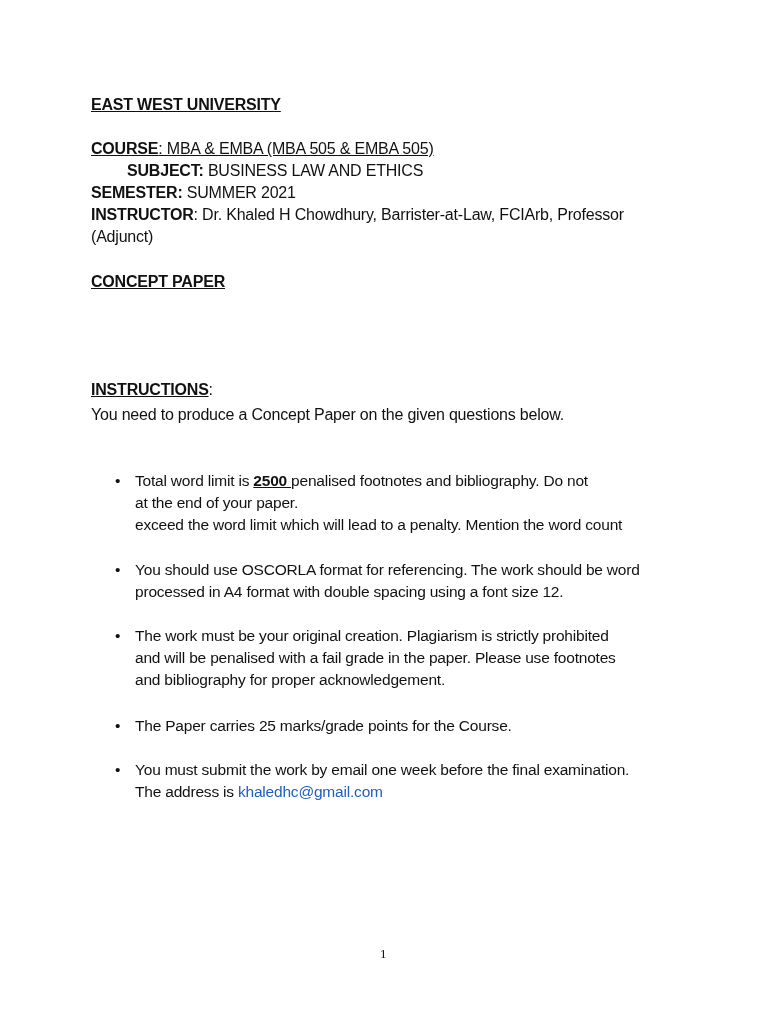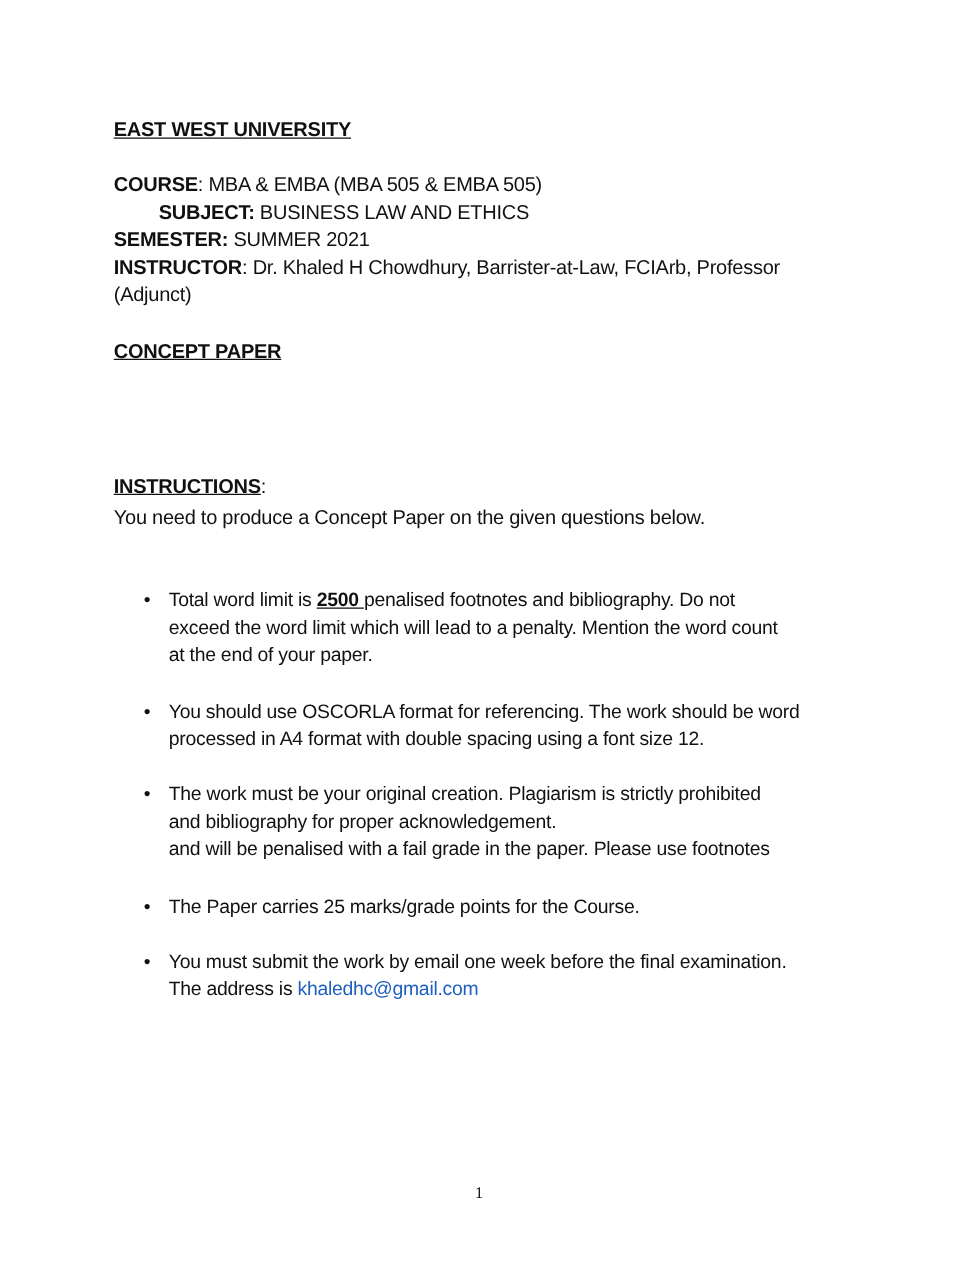--- a/index.html
+++ b/index.html
@@ -16,21 +16,21 @@
     .email { color: #1f5fbf; }
     .pagenum { position: absolute; left: 380px; top: 946px; font-family: "Liberation Serif", serif; font-size: 13px; }
   </style>
 </head>
 <body>
 
 <div class="page">
 
   <div class="line b u" style="top:94px;">EAST WEST UNIVERSITY</div>
 
-  <div class="line" style="top:138px;">
+  <div class="line" style="top:138px;text-decoration:underline;">
     <span class="b">COURSE</span><span>: MBA &amp; EMBA (MBA 505 &amp; EMBA 505)</span>
   </div>
   <div class="line" style="top:160px;margin-left:36px;">
     <span class="b">SUBJECT:</span><span> BUSINESS LAW AND ETHICS</span>
   </div>
   <div class="line" style="top:182px;">
     <span class="b">SEMESTER:</span><span> SUMMER 2021</span>
   </div>
   <div class="line" style="top:204px;">
     <span class="b">INSTRUCTOR</span><span>: Dr. Khaled H Chowdhury, Barrister-at-Law, FCIArb, Professor</span>
@@ -43,39 +43,39 @@
     <span class="b u">INSTRUCTIONS</span><span>:</span>
   </div>
 
   <div class="line" style="top:404px;">You need to produce a Concept Paper on the given questions below.</div>
 
   <div class="bullet-list">
     <div class="bullet" style="top:470px;">
       <span class="dot">•</span>
       <div class="txt">
         <div><span>Total word limit is </span><span class="b u">2500 </span><span>penalised footnotes and bibliography. Do not</span></div>
+        <div>at the end of your paper.</div>
         <div>exceed the word limit which will lead to a penalty. Mention the word count</div>
-        <div>at the end of your paper.</div>
       </div>
     </div>
 
     <div class="bullet" style="top:559px;">
       <span class="dot">•</span>
       <div class="txt">
         <div>You should use OSCORLA format for referencing. The work should be word</div>
         <div>processed in A4 format with double spacing using a font size 12.</div>
       </div>
     </div>
 
     <div class="bullet" style="top:625px;">
       <span class="dot">•</span>
       <div class="txt">
         <div>The work must be your original creation. Plagiarism is strictly prohibited</div>
+        <div>and will be penalised with a fail grade in the paper. Please use footnotes</div>
         <div>and bibliography for proper acknowledgement.</div>
-        <div>and will be penalised with a fail grade in the paper. Please use footnotes</div>
       </div>
     </div>
 
     <div class="bullet" style="top:715px;">
       <span class="dot">•</span>
       <div class="txt">
         <div>The Paper carries 25 marks/grade points for the Course.</div>
       </div>
     </div>
 

